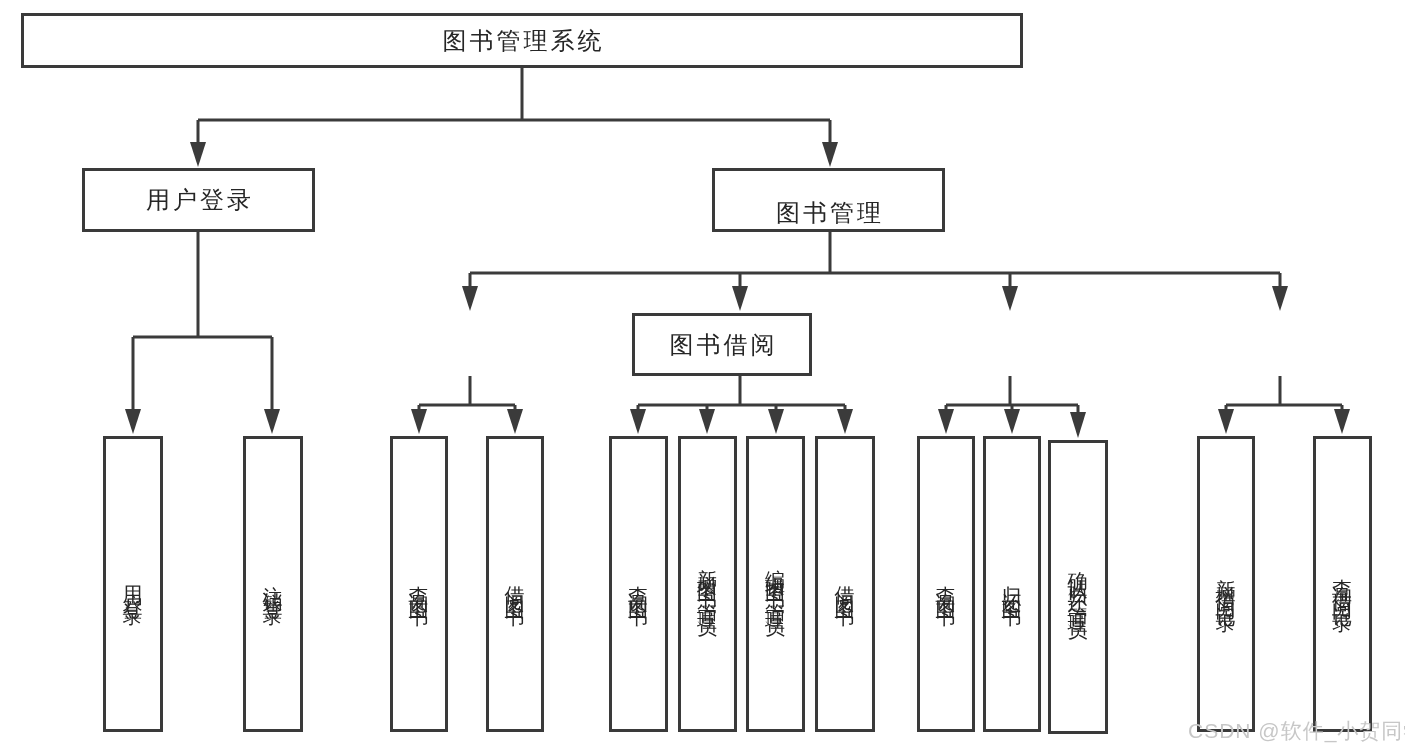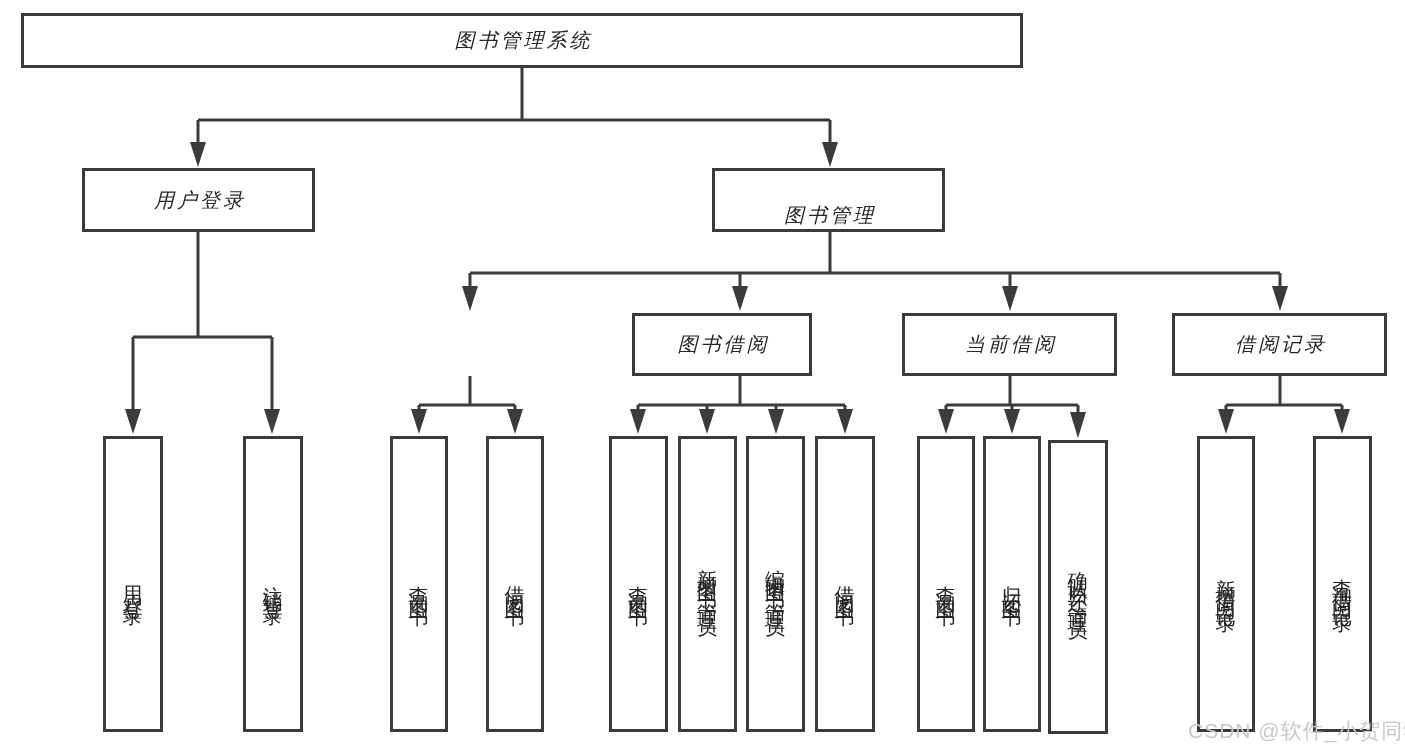--- a/index.html
+++ b/index.html
@@ -26,25 +26,24 @@
     position: absolute;
     box-sizing: border-box;
     background: #ffffff;
     border: 3px solid #3a3a3a;
     display: flex;
     align-items: center;
     justify-content: center;
     color: #262626;
   }
   .h-label {
-    font-size: 20px;
+    font-size: 24px;
     letter-spacing: 3px;
     text-indent: 3px;
     white-space: nowrap;
-    font-style: italic;
   }
   .leaf .v-label {
     writing-mode: vertical-rl;
     text-orientation: mixed;
     font-size: 20px;
     letter-spacing: 7px;
     line-height: 1;
     white-space: nowrap;
   }
   
@@ -135,26 +134,20 @@
   <div class="box node-l2-a">
     <span class="h-label">用户登录</span>
   </div>
   <div class="box node-l2-b">
     <span class="h-label">图书管理</span>
   </div>
 
   <div class="box node-l3-2">
     <span class="h-label">图书借阅</span>
   </div>
-  <div class="box node-l3-3">
-    <span class="h-label">当前借阅</span>
-  </div>
-  <div class="box node-l3-4">
-    <span class="h-label">借阅记录</span>
-  </div>
 
   <div class="box leaf leaf-1">
     <span class="v-label">用户登录</span>
   </div>
   <div class="box leaf leaf-2">
     <span class="v-label">注销登录</span>
   </div>
 
   <div class="box leaf leaf-3">
     <span class="v-label">查询图书</span>

